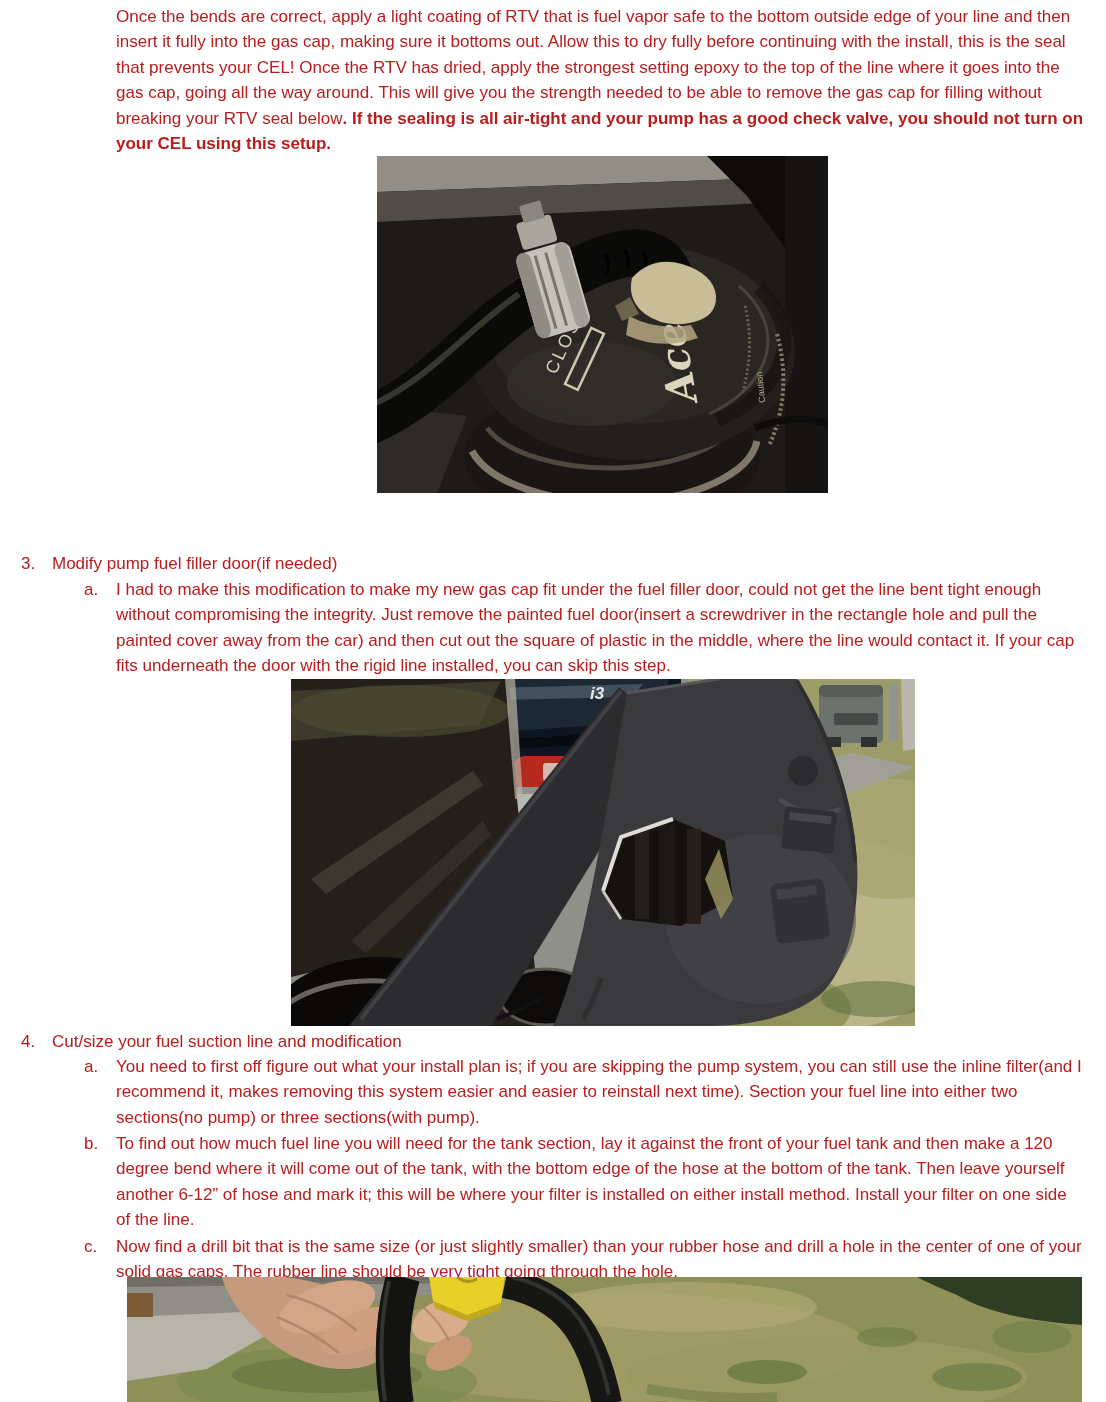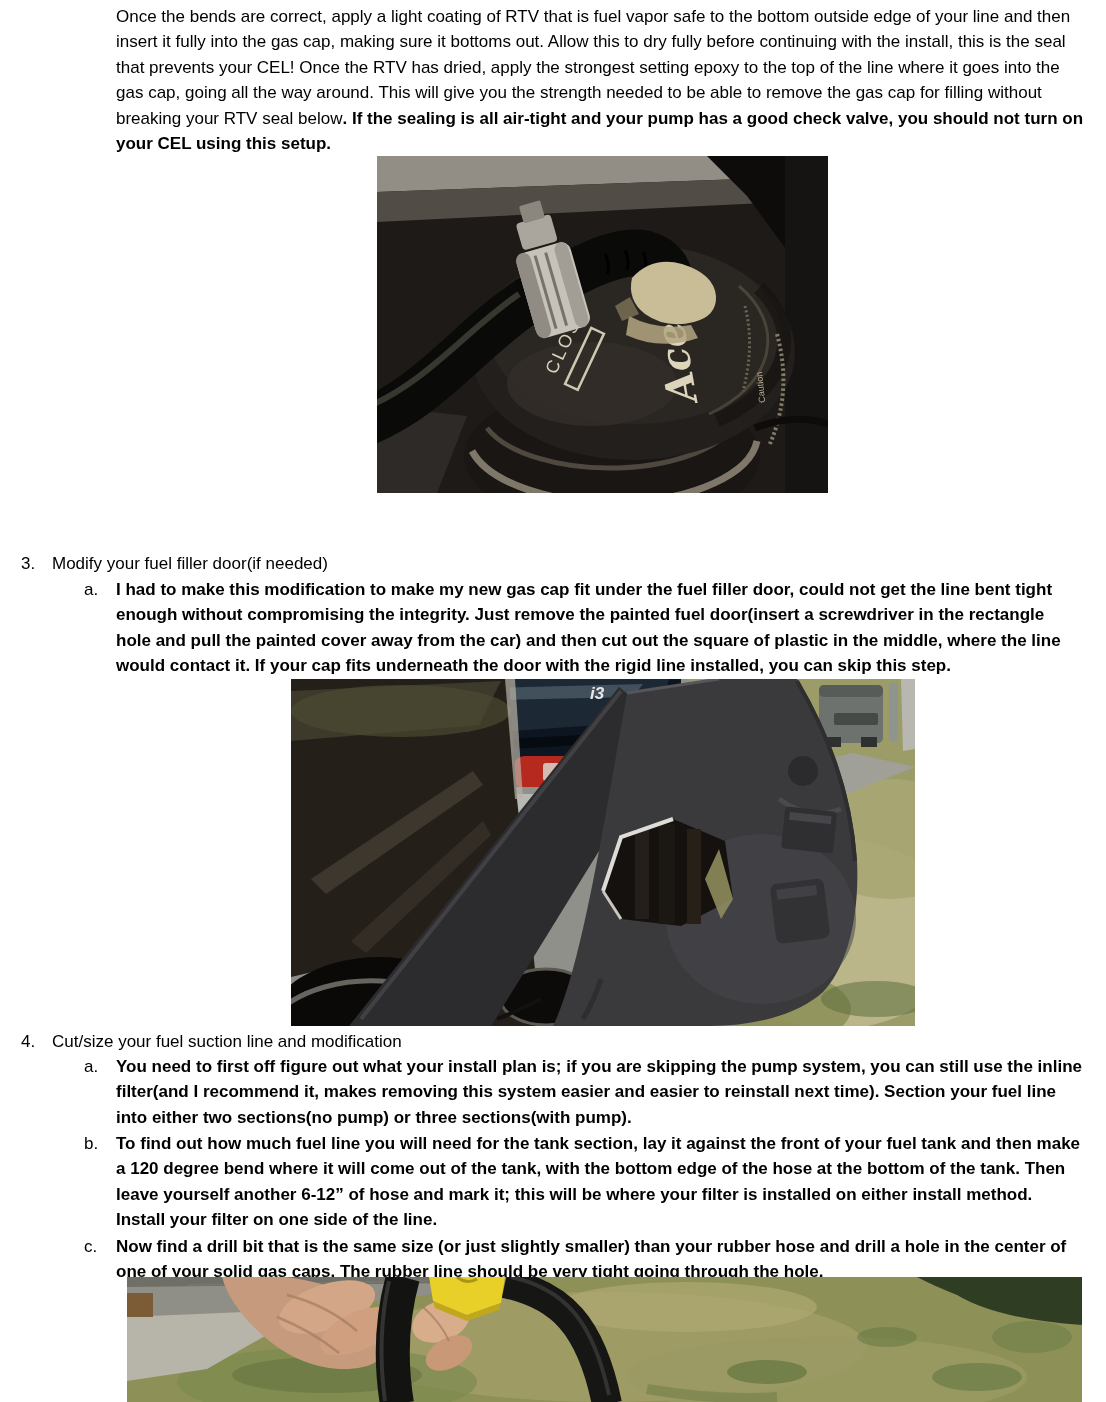--- a/index.html
+++ b/index.html
@@ -5,30 +5,30 @@
   html,body{margin:0;padding:0;background:#ffffff;}
   .page{
     position:relative;
     width:1106px;
     height:1402px;
     background:#ffffff;
     overflow:hidden;
     font-family:"Liberation Sans", sans-serif;
     font-size:17px;
     line-height:25.4px;
-    color:#000000;
+    color:#b91c1c;
   }
   .intro{position:absolute;left:116px;top:4px;width:968px;}
   .intro .bold{font-weight:bold;}
   .stephead{position:absolute;left:21px;width:1060px;}
   .stephead .num{position:absolute;left:0;top:0;}
   .stephead .title{display:block;margin-left:31px;white-space:nowrap;}
   .substep{position:absolute;left:84px;width:1000px;}
   .substep .letter{position:absolute;left:0;top:0;}
-  .substep .text{display:block;margin-left:32px;width:966px;font-weight:bold;}
+  .substep .text{display:block;margin-left:32px;width:966px;}
   .photo{position:absolute;display:block;}
   .photo svg{display:block;}
   svg text{font-family:"Liberation Sans", sans-serif;}
   .brandfont{font-family:"DejaVu Serif", serif;}
 </style>
 </head>
 <body>
 
 <div class="page">
 
@@ -89,21 +89,21 @@
         <rect x="158" y="60" width="36" height="28" rx="4" fill="#aaa69d"></rect>
         <rect x="166" y="44" width="22" height="18" rx="2" fill="#8b877f"></rect>
       </g>
 
       <path d="M378,272 q52,-20 95,6" fill="none" stroke="#0d0c0b" stroke-width="7"></path>
     </svg>
   </div>
 
   <div class="stephead" style="top:551px;">
     <span class="num">3.</span>
-    <span class="title">Modify your fuel filler door(if needed)</span>
+    <span class="title">Modify pump fuel filler door(if needed)</span>
   </div>
 
   <div class="substep" style="top:577px;">
     <span class="letter">a.</span>
     <span class="text">I had to make this modification to make my new gas cap fit under the fuel filler door, could not get the line bent tight enough without compromising the integrity. Just remove the painted fuel door(insert a screwdriver in the rectangle hole and pull the painted cover away from the car) and then cut out the square of plastic in the middle, where the line would contact it. If your cap fits underneath the door with the rigid line installed, you can skip this step.</span>
   </div>
 
   <div class="photo" style="left:291px;top:679px;width:506px;height:347px;">
     <svg viewBox="0 0 624 347" width="624" height="347">
       <rect width="624" height="347" fill="#8f9089"></rect>

